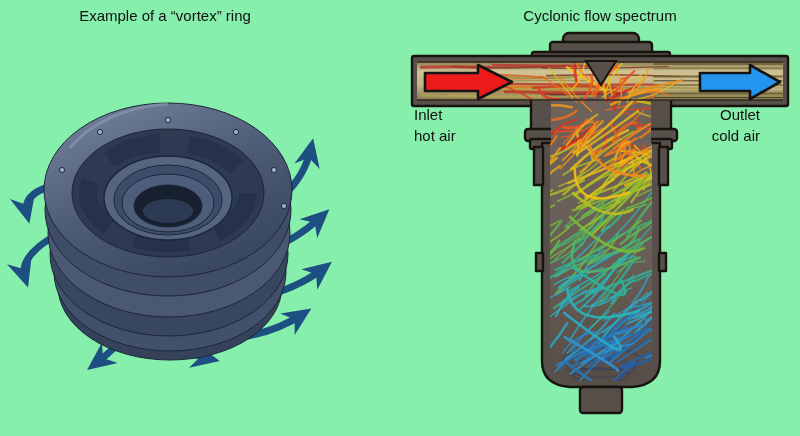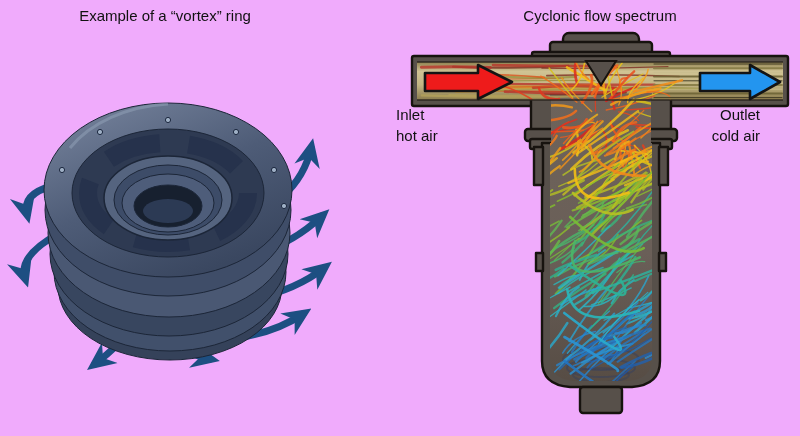--- a/index.html
+++ b/index.html
@@ -1,22 +1,22 @@
 <!DOCTYPE html>
 <html><head>
 <meta charset="utf-8">
 <style>
   html,body{margin:0;padding:0;background:#fff;}
-  .canvas{position:relative;width:800px;height:436px;background:#f0abfc;overflow:hidden;
+  .canvas{position:relative;width:800px;height:436px;background:#86efac;overflow:hidden;
           font-family:"Liberation Sans", sans-serif;color:#111;}
   .panel-title{position:absolute;top:6px;font-size:15px;line-height:20px;text-align:center;color:#111;}
   .title-left{left:0;width:330px;}
   .title-right{left:420px;width:360px;text-align:center;}
   .flow-label{position:absolute;top:104px;font-size:15px;line-height:21px;white-space:pre-line;color:#111;}
-  .label-inlet{left:396px;text-align:left;}
+  .label-inlet{left:414px;text-align:left;}
   .label-outlet{left:670px;width:90px;text-align:right;}
   .brand{position:absolute;left:688px;top:392px;font-size:17px;font-weight:bold;
          letter-spacing:.5px;color:#ce1f2d;}
   svg{position:absolute;display:block;}
   .svg-left{left:0;top:28px;}
   .svg-right{left:400px;top:25px;}
 </style>
 </head>
 <body>
 

